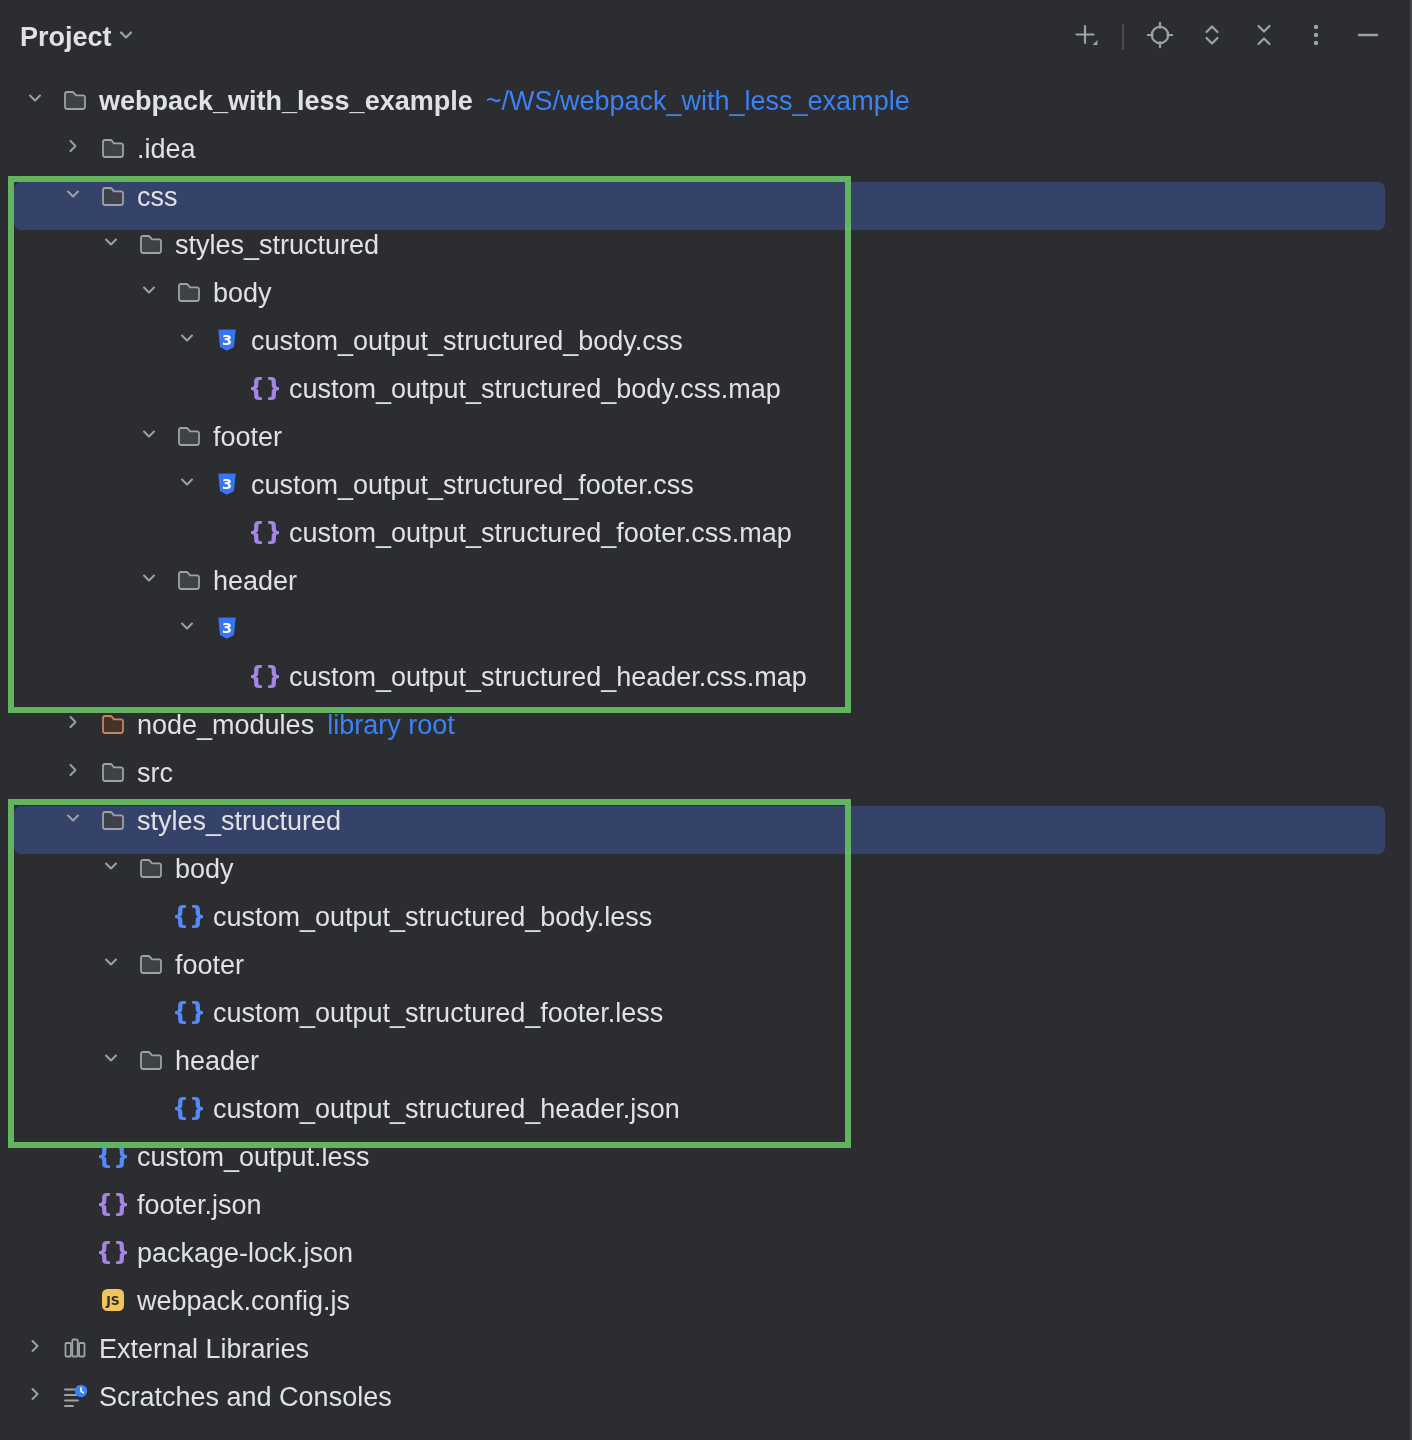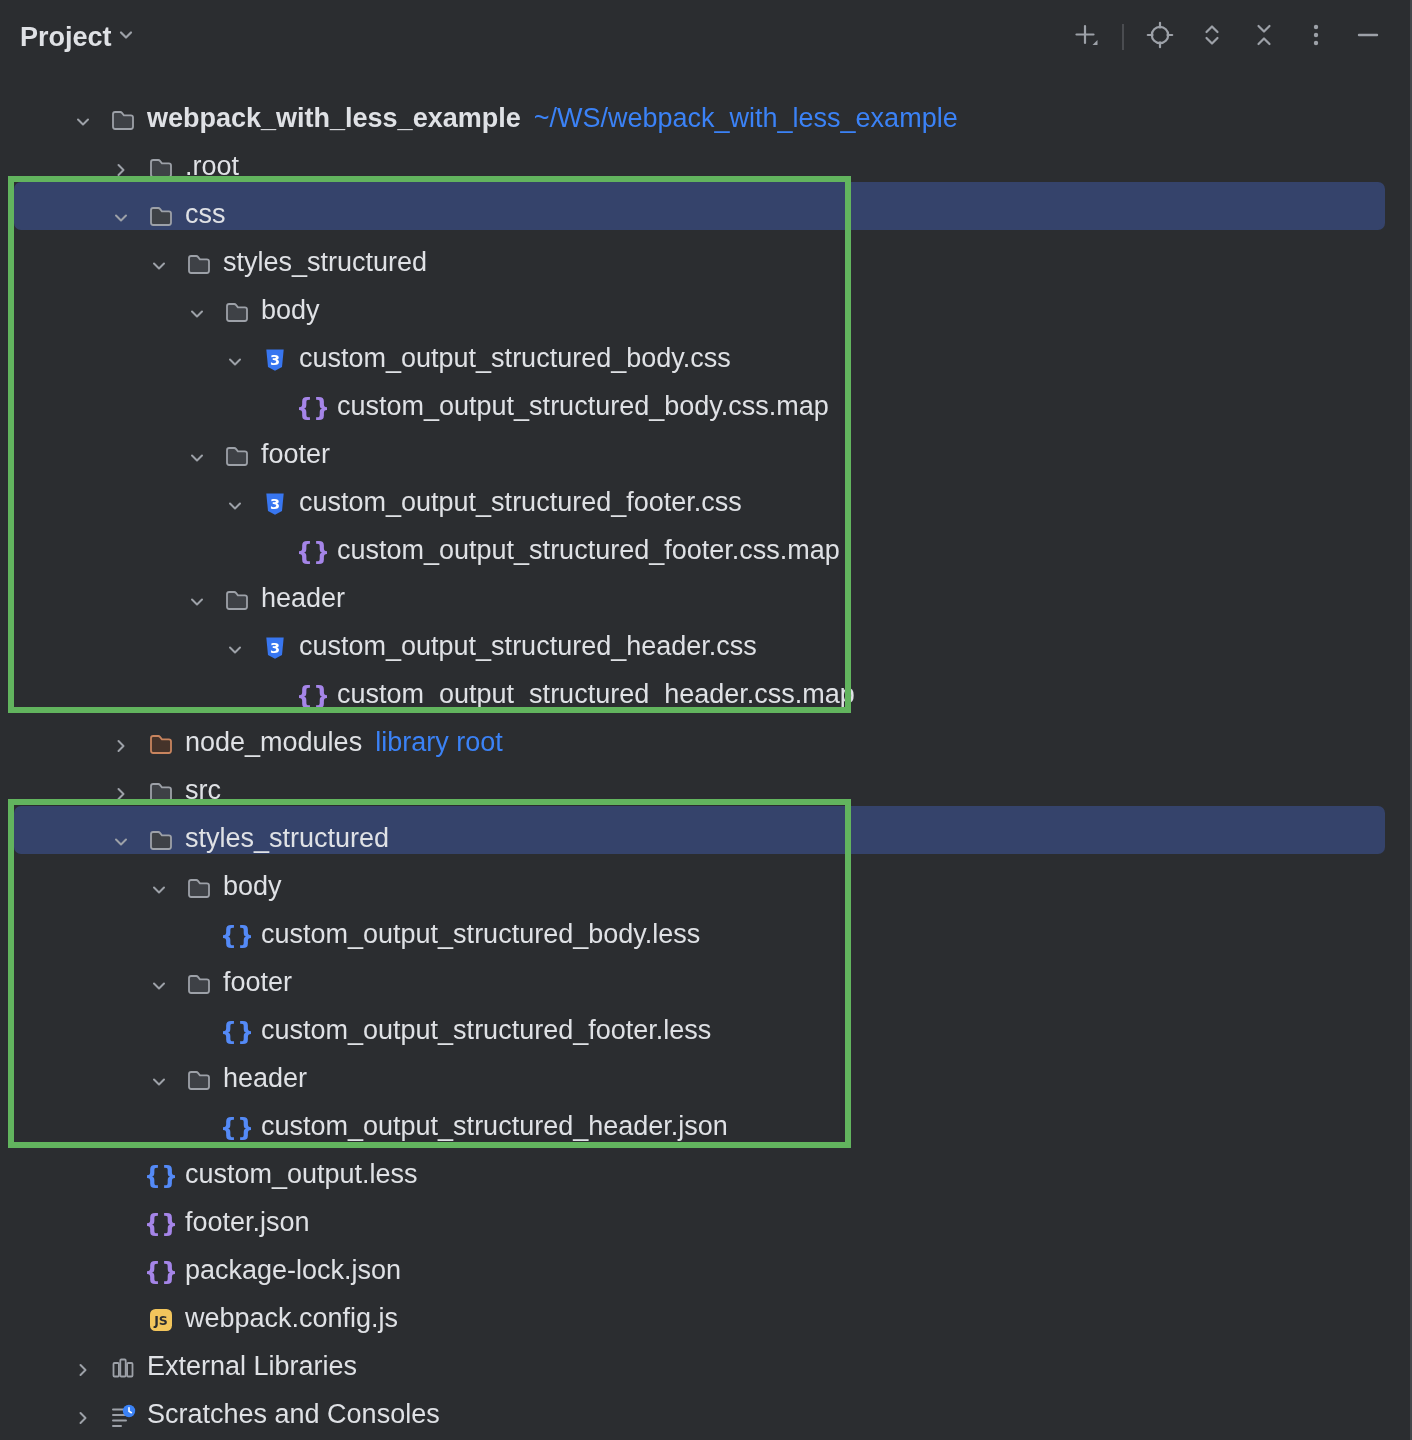--- a/index.html
+++ b/index.html
@@ -21,26 +21,25 @@
   }
   .header-left { display:flex; align-items:center; gap:2px; cursor:pointer; }
   .header-title { font-size:27px; font-weight:700; color:#DFE1E5; }
   .toolbar { display:flex; align-items:center; gap:20px; }
   .tb-btn { width:32px; height:32px; display:flex; align-items:center; justify-content:center; cursor:pointer; border-radius:6px; }
   .tb-sep { width:2px; height:26px; background:#4A4C50; }
   .tree { padding-top:12px; position:relative; }
   .tree-row {
     height:48px;
     display:flex;
-    align-items:flex-end;
+    align-items:flex-start;
     position:relative;
     font-size:27px;
     white-space:nowrap;
     cursor:pointer;
-    padding-left:48px;
   }
   .tree-row.selected::before {
     content:"";
     position:absolute;
     left:14px; right:25px; top:0; bottom:0;
     background:#35436B;
     border-radius:7px;
   }
   .tree-row > * { position:relative; z-index:1; }
   .chevron-slot { width:24px; height:24px; display:flex; align-items:center; justify-content:center; flex:none; }
@@ -135,21 +134,21 @@
       <span class="chevron-slot">
         <svg width="24" height="24" viewBox="0 0 24 24">
           <path d="M9.5 7l5 5-5 5" fill="none" stroke="#9DA1A8" stroke-width="2" stroke-linecap="round" stroke-linejoin="round"></path>
         </svg>
       </span>
       <span class="icon-slot">
         <svg width="28" height="28" viewBox="0 0 28 28">
           <path d="M4 8.2C4 7 5 6 6.2 6h5c.68 0 1.32.3 1.74.83L14.9 9.3h6.9C23 9.3 24 10.3 24 11.5v9.3c0 1.2-1 2.2-2.2 2.2H6.2C5 23 4 22 4 20.8Z" fill="#3E4146" stroke="#9DA1A8" stroke-width="1.8"></path>
         </svg>
       </span>
-      <span class="row-label">.root</span>
+      <span class="row-label">.idea</span>
     </div>
     <div class="tree-row selected">
       <span style="width: 61px; flex: 0 0 auto;"></span>
       <span class="chevron-slot">
         <svg width="24" height="24" viewBox="0 0 24 24">
           <path d="M7 9.5l5 5 5-5" fill="none" stroke="#9DA1A8" stroke-width="2" stroke-linecap="round" stroke-linejoin="round"></path>
         </svg>
       </span>
       <span class="icon-slot">
         <svg width="28" height="28" viewBox="0 0 28 28">
@@ -270,21 +269,20 @@
         <svg width="24" height="24" viewBox="0 0 24 24">
           <path d="M7 9.5l5 5 5-5" fill="none" stroke="#9DA1A8" stroke-width="2" stroke-linecap="round" stroke-linejoin="round"></path>
         </svg>
       </span>
       <span class="icon-slot">
         <svg width="28" height="28" viewBox="0 0 28 28">
           <path d="M5.3 3.5h17.4l-1.7 17.5-7 3.7-7-3.7Z" fill="#3876F0"></path>
           <text x="14" y="18.8" font-size="14.5" font-weight="bold" fill="#ffffff" text-anchor="middle" font-family="DejaVu Sans, sans-serif">3</text>
         </svg>
       </span>
-      <span class="row-label">custom_output_structured_header.css</span>
     </div>
     <div class="tree-row">
       <span style="width: 213px; flex: 0 0 auto;"></span>
       <span class="chevron-slot"></span>
       <span class="icon-slot">
         <svg width="28" height="28" viewBox="0 0 28 28">
           <text x="14" y="21.5" font-size="25" font-weight="600" fill="#A585E8" text-anchor="middle" font-family="DejaVu Sans, sans-serif">{}</text>
         </svg>
       </span>
       <span class="row-label">custom_output_structured_header.css.map</span>

